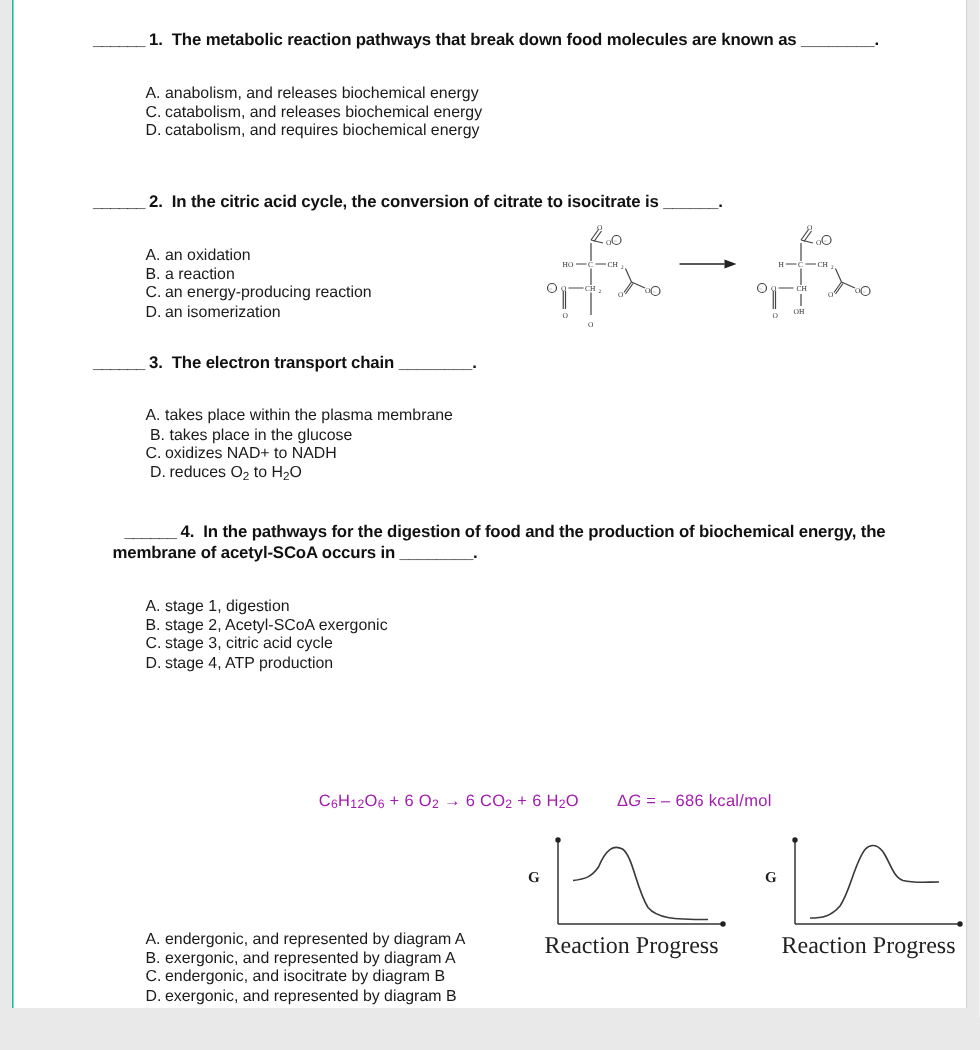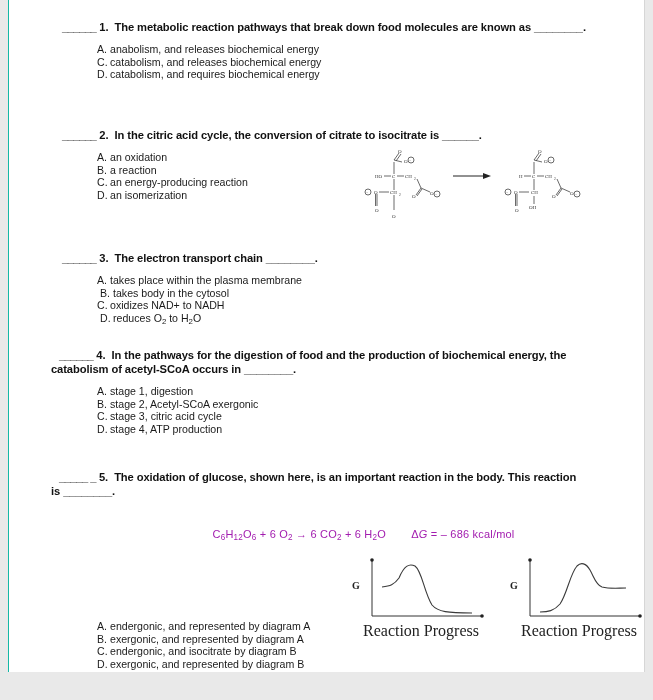--- a/index.html
+++ b/index.html
@@ -35,36 +35,36 @@
   .q-stem {
     font-size: 11.2px;
     font-weight: bold;
     color: #111;
     line-height: 14px;
     padding-left: 53px;
     padding-right: 22px;
     letter-spacing: -0.1px;
   }
   .q-stem.indent-hang {
-    padding-left: 50px;
+    padding-left: 74px;
     text-indent: 0;
   }
   .q-stem .hang {
     display: block;
     margin-left: -8px;
   }
   .blank {
     letter-spacing: -0.5px;
   }
   .q-num {
     margin-right: 3px;
   }
 
   .options {
-    margin-top: 9px;
+    margin-top: 22px;
     padding-left: 88px;
     font-size: 10.6px;
     font-weight: normal;
     color: #1a1a1a;
     line-height: 12.6px;
   }
   .options .opt {
     white-space: nowrap;
   }
   .opt-letter {
@@ -270,73 +270,65 @@
         <line x1="201" y1="41" x2="196" y2="48"></line>
         <text x="191" y="50" stroke="none">O</text>
         <line x1="200" y1="40" x2="209" y2="44"></line>
         <text x="209" y="47" stroke="none">O</text>
         <circle cx="216" cy="46" r="3" fill="none"></circle>
         <text x="214" y="48" stroke="none" font-size="4">−</text>
       </g>
     </svg>
   </div>
 
-  <div class="question-block" style="top:251px;">
+  <div class="question-block" style="top:235px;">
     <div class="q-stem">
       <span class="blank">______</span>
       <span class="q-num">3.</span>
       <span>The electron transport chain ________.</span>
     </div>
     <div class="options">
       <div class="opt">
         <span class="opt-letter">A.</span><span>takes place within the plasma membrane</span>
       </div>
       <div class="opt opt-pad">
-        <span class="opt-letter">B.</span><span>takes body in the cytosol</span>
+        <span class="opt-letter">B.</span><span>takes place in the glucose</span>
       </div>
       <div class="opt">
         <span class="opt-letter">C.</span><span>oxidizes NAD+ to NADH</span>
       </div>
       <div class="opt opt-pad">
         <span class="opt-letter">D.</span><span>reduces O<sub>2</sub> to H<sub>2</sub>O</span>
       </div>
     </div>
   </div>
 
   <div class="question-block" style="top:348px;">
     <div class="q-stem indent-hang">
       <span class="blank">______</span>
       <span class="q-num">4.</span>
       <span>In the pathways for the digestion of food and the production of biochemical energy, the</span>
-      <span class="hang">catabolism of acetyl-SCoA occurs in ________.</span>
+      <span class="hang">membrane of acetyl-SCoA occurs in ________.</span>
     </div>
     <div class="options">
       <div class="opt">
         <span class="opt-letter">A.</span><span>stage 1, digestion</span>
       </div>
       <div class="opt">
         <span class="opt-letter">B.</span><span>stage 2, Acetyl-SCoA exergonic</span>
       </div>
       <div class="opt">
         <span class="opt-letter">C.</span><span>stage 3, citric acid cycle</span>
       </div>
       <div class="opt">
         <span class="opt-letter">D.</span><span>stage 4, ATP production</span>
       </div>
     </div>
   </div>
 
-  <div class="question-block" style="top:470px;">
-    <div class="q-stem indent-hang">
-      <span class="blank">_____ _</span>
-      <span class="q-num">5.</span>
-      <span>The oxidation of glucose, shown here, is an important reaction in the body. This reaction</span>
-      <span class="hang">is ________.</span>
-    </div>
-  </div>
 
   <div class="equation">
     <span>C<sub>6</sub>H<sub>12</sub>O<sub>6</sub></span>
     <span>+</span>
     <span>6 O<sub>2</sub></span>
     <span>→</span>
     <span>6 CO<sub>2</sub></span>
     <span>+</span>
     <span>6 H<sub>2</sub>O</span>
     <span class="dg">Δ<span class="italic-g">G</span></span>

